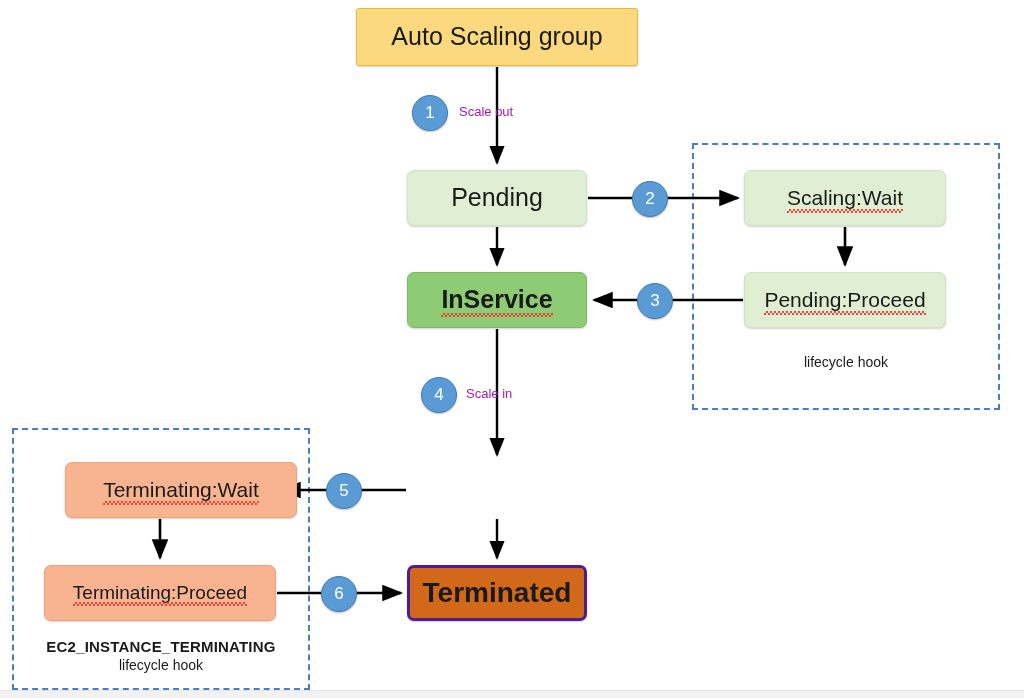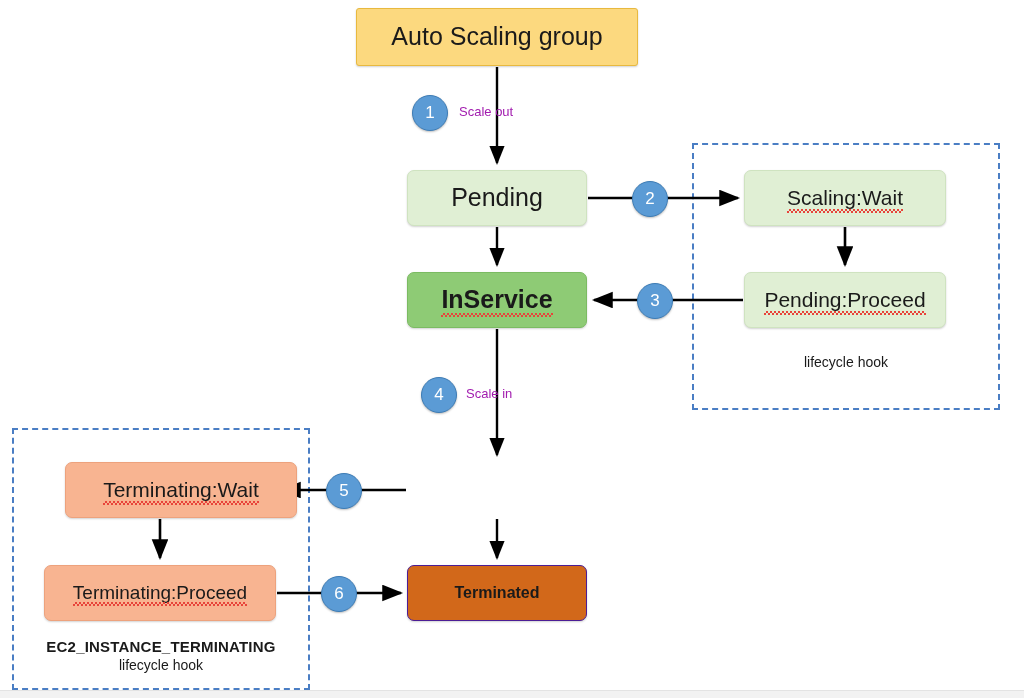--- a/index.html
+++ b/index.html
@@ -80,22 +80,22 @@
   }
   .n-terminating {
     left: 407px; top: 462px; width: 180px; height: 56px;
     background: #f8b491;
     border: 1px solid #eda27d;
     font-size: 24px;
   }
   .n-terminated {
     left: 407px; top: 565px; width: 180px; height: 56px;
     background: #d2681a;
-    border: 1px solid #4c1d95;
-    font-size: 16px;
+    border: 3px solid #4c1d95;
+    font-size: 28px;
     font-weight: bold;
   }
   .n-pwait {
     left: 744px; top: 170px; width: 202px; height: 56px;
     background: #e0efd4;
     border: 1px solid #cfe3c0;
     font-size: 21px;
   }
   .n-pproceed {
     left: 744px; top: 272px; width: 202px; height: 56px;

